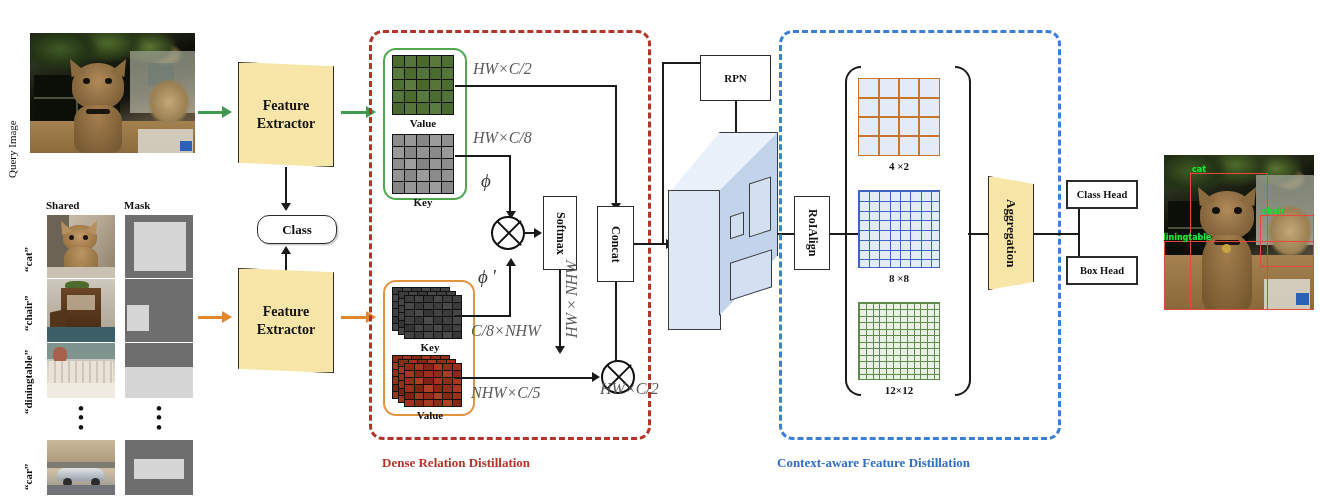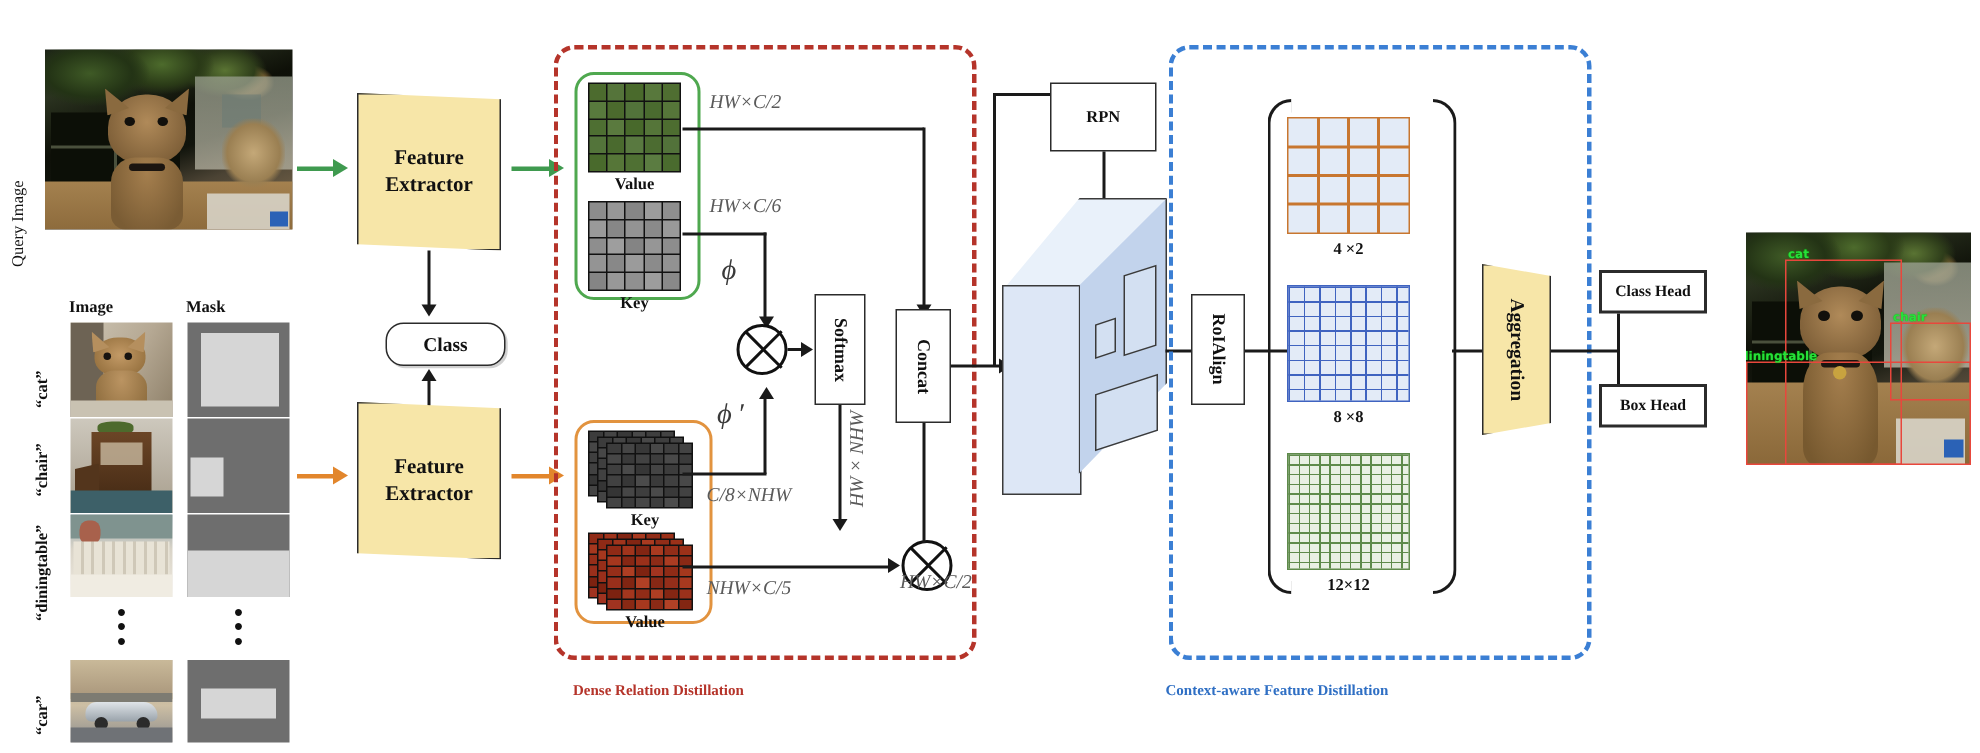--- a/index.html
+++ b/index.html
@@ -41,29 +41,29 @@
   .hln{height:1.7px;}
   .vln{width:1.7px;}
   .ar-r{border-top:5px solid transparent;border-bottom:5px solid transparent;border-left:8px solid #1a1a1a;}
   .ar-d{border-left:5px solid transparent;border-right:5px solid transparent;border-top:8px solid #1a1a1a;}
   .ar-u{border-left:5px solid transparent;border-right:5px solid transparent;border-bottom:8px solid #1a1a1a;}
   .g-hln{background:#3f9a4f;height:2.6px;position:absolute;}
   .g-ar{border-top:6px solid transparent;border-bottom:6px solid transparent;border-left:10px solid #3f9a4f;}
   .o-hln{background:#e2862c;height:2.6px;position:absolute;}
   .o-ar{border-top:6px solid transparent;border-bottom:6px solid transparent;border-left:10px solid #e2862c;}
 
-  .mathlbl{font-style:italic;color:#5a5a5a;font-size:13px;white-space:nowrap;}
+  .mathlbl{font-style:italic;color:#5a5a5a;font-size:16px;white-space:nowrap;}
   .mathlbl.rot{writing-mode:vertical-rl;transform:rotate(180deg);}
   .phi{font-style:italic;color:#3a3a3a;font-size:19px;font-family:"Liberation Serif",serif;}
 
   .xop{border:2.6px solid #111;border-radius:50%;box-sizing:border-box;background:#fff;position:absolute;}
   .xop span{position:absolute;left:50%;top:-2px;width:2.4px;height:calc(100% + 4px);
             background:#111;transform-origin:center;}
 
-  .caption{font-weight:bold;font-size:10px;color:#b5342a;white-space:nowrap;}
+  .caption{font-weight:bold;font-size:13px;color:#b5342a;white-space:nowrap;}
   .caption.blue{color:#2f6fc4;}
 
   .hdr{font-weight:bold;font-size:11px;color:#111;}
   .sidelbl{writing-mode:vertical-rl;transform:rotate(180deg);font-size:11px;color:#111;white-space:nowrap;}
   .sidelbl.b{font-weight:bold;}
 
   .imgbox{border:0;box-sizing:border-box;position:absolute;overflow:hidden;}
   .dots{position:absolute;font-weight:bold;font-size:17px;line-height:.55;color:#111;text-align:center;}
 
   
@@ -114,21 +114,21 @@
   <div class="abs" style="left:53px;top:45px;width:7px;height:6px;border-radius:50%;background:#12100c;"></div>
   <div class="abs" style="left:75px;top:45px;width:7px;height:6px;border-radius:50%;background:#12100c;"></div>
   <div class="abs" style="left:44px;top:72px;width:48px;height:48px;border-radius:34% 34% 20% 20%;
        background:radial-gradient(ellipse at 50% 20%,#a57f4e,#7a5c34 80%);"></div>
   <div class="abs" style="left:56px;top:76px;width:24px;height:5px;border-radius:3px;background:#1b1510;"></div>
 
   <div class="abs" style="left:108px;top:96px;width:55px;height:24px;background:#d7d3c6;opacity:.9;"></div>
   <div class="abs" style="left:150px;top:108px;width:12px;height:10px;background:#2b62b6;"></div>
 </div>
 
-<div class="abs hdr" style="left:46px;top:199px;">Image</div>
+<div class="abs hdr" style="left:46px;top:199px;">Shared</div>
 <div class="abs hdr" style="left:124px;top:199px;">Mask</div>
 
 <div class="abs sidelbl b" style="left:22px;top:226px;height:46px;">“cat”</div>
 <div class="abs sidelbl b" style="left:22px;top:277px;height:54px;">“chair”</div>
 <div class="abs sidelbl b" style="left:22px;top:330px;height:84px;">“diningtable”</div>
 <div class="abs sidelbl b" style="left:22px;top:444px;height:46px;">“car”</div>
 
 <div class="abs imgbox" style="left:47px;top:215px;width:68px;height:63px;background:
      linear-gradient(120deg,#cfc7b6,#b5a893 55%,#8d7f68);">
   <div class="abs" style="left:0;top:0;width:22px;height:63px;background:#6d6354;"></div>
@@ -285,21 +285,21 @@
     <div style="background:#929292"></div>
   <div style="background:#858585"></div>
     <div style="background:#989898"></div>
     <div style="background:#909090"></div>
     <div style="background:#9d9d9d"></div>
     <div style="background:#898989"></div>
 </div>
 <div class="abs gridlbl" style="left:392px;top:196px;width:62px;font-size:11px;">Key</div>
 
 <div class="abs mathlbl" style="left:473px;top:60px;">HW×C/2</div>
-<div class="abs mathlbl" style="left:473px;top:129px;">HW×C/6</div>
+<div class="abs mathlbl" style="left:473px;top:129px;">HW×C/8</div>
 
 <div class="ln hln" style="left:455px;top:85px;width:161px;"></div>
 <div class="ln vln" style="left:615px;top:85px;height:120px;"></div>
 <div class="abs ar-d" style="left:611px;top:203px;"></div>
 
 <div class="ln hln" style="left:455px;top:155px;width:56px;"></div>
 <div class="ln vln" style="left:509px;top:155px;height:58px;"></div>
 <div class="abs ar-d" style="left:506px;top:211px;"></div>
 <div class="abs phi" style="left:481px;top:170px;">ϕ</div>
 

